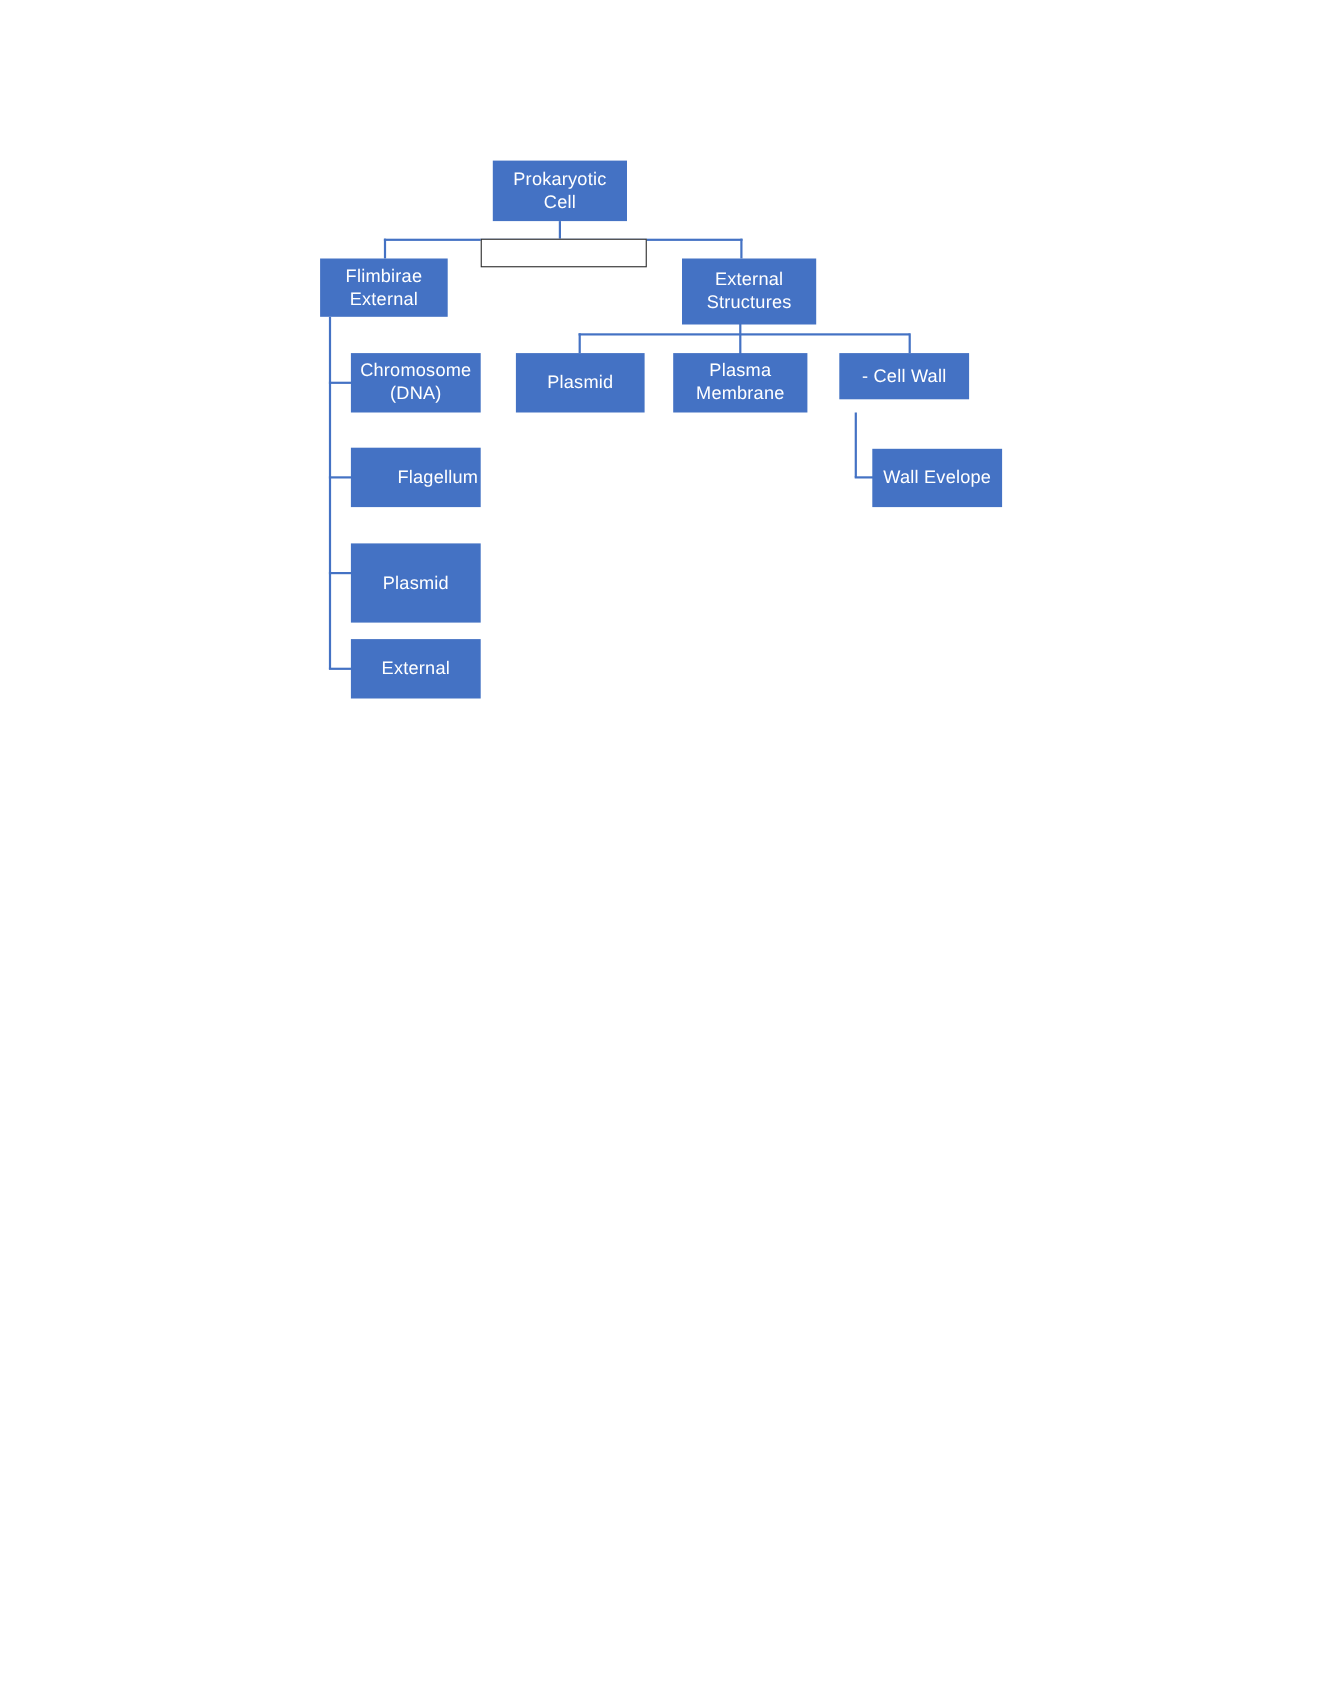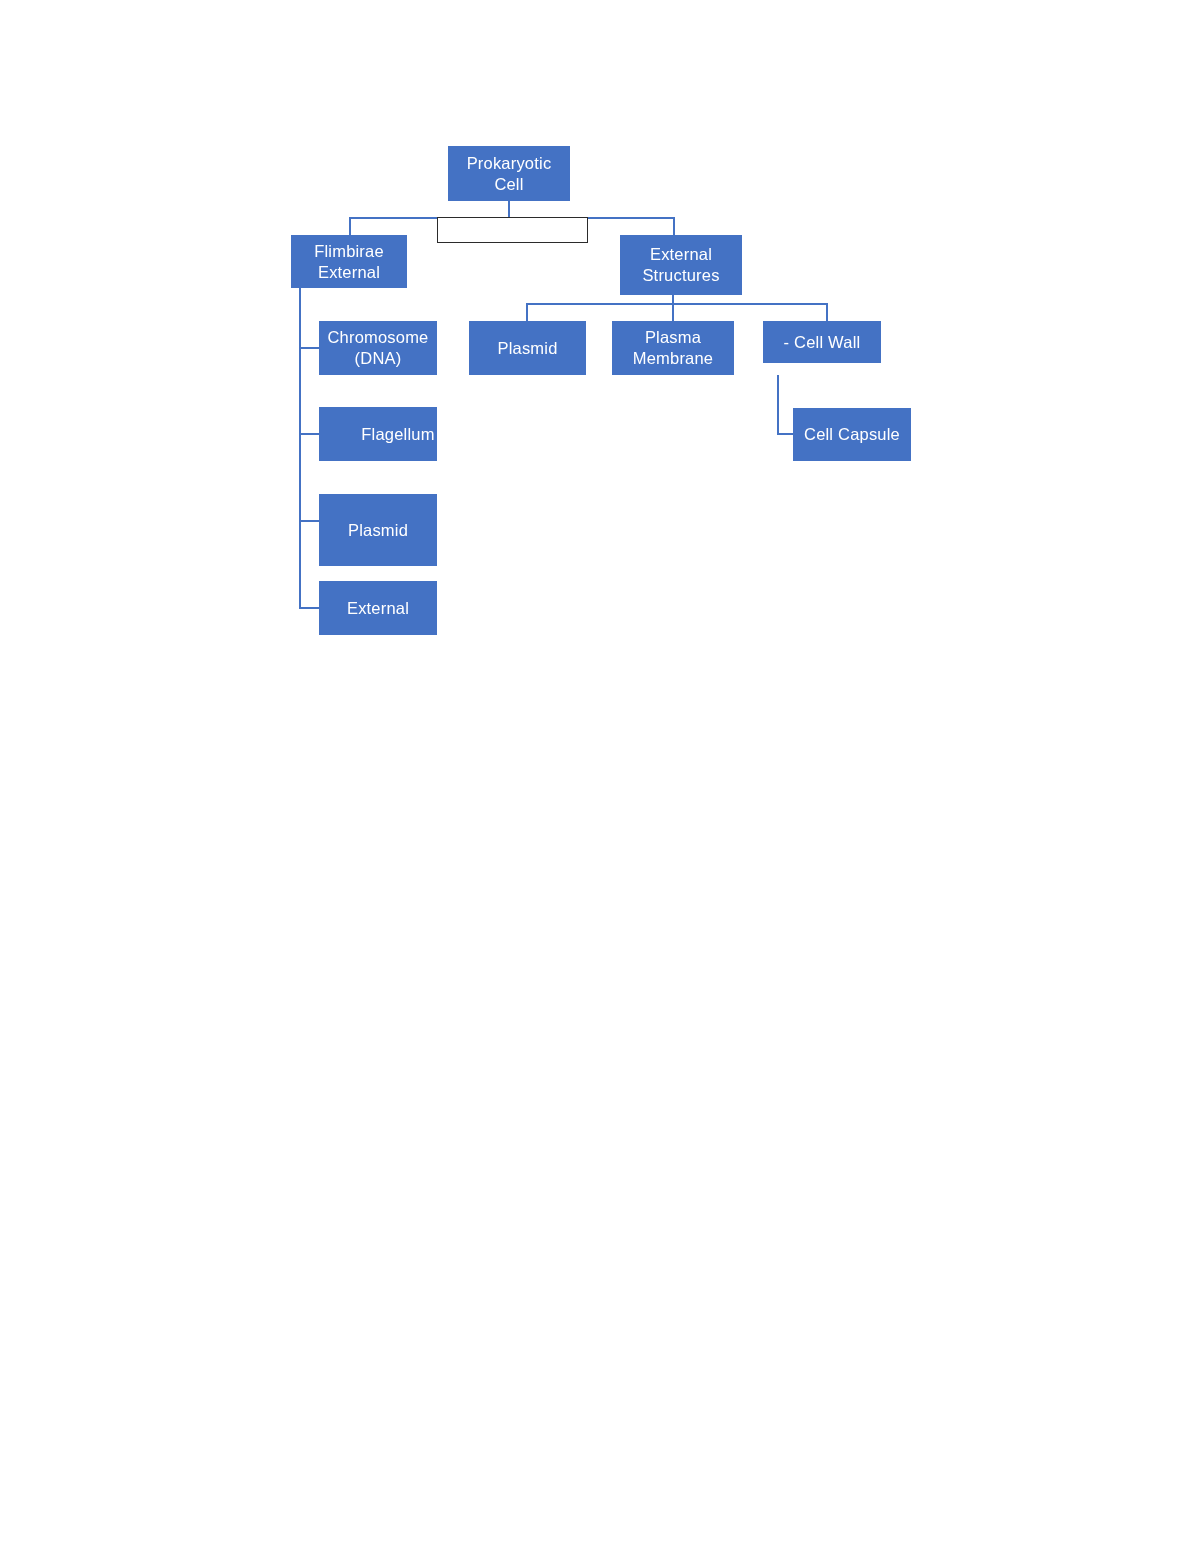--- a/index.html
+++ b/index.html
@@ -126,17 +126,17 @@
 
     <div class="node" style="left:612px; top:321px; width:122px; height:54px;">
       <span class="label"><span>Plasma</span><br><span>Membrane</span></span>
     </div>
 
     <div class="node" style="left:763px; top:321px; width:118px; height:42px;">
       <span class="label">- Cell Wall</span>
     </div>
 
     <div class="node" style="left:793px; top:408px; width:118px; height:53px;">
-      <span class="label">Cell Capsule</span>
+      <span class="label">Wall Evelope</span>
     </div>
 
   </div>
 </div>
 
 </body></html>

